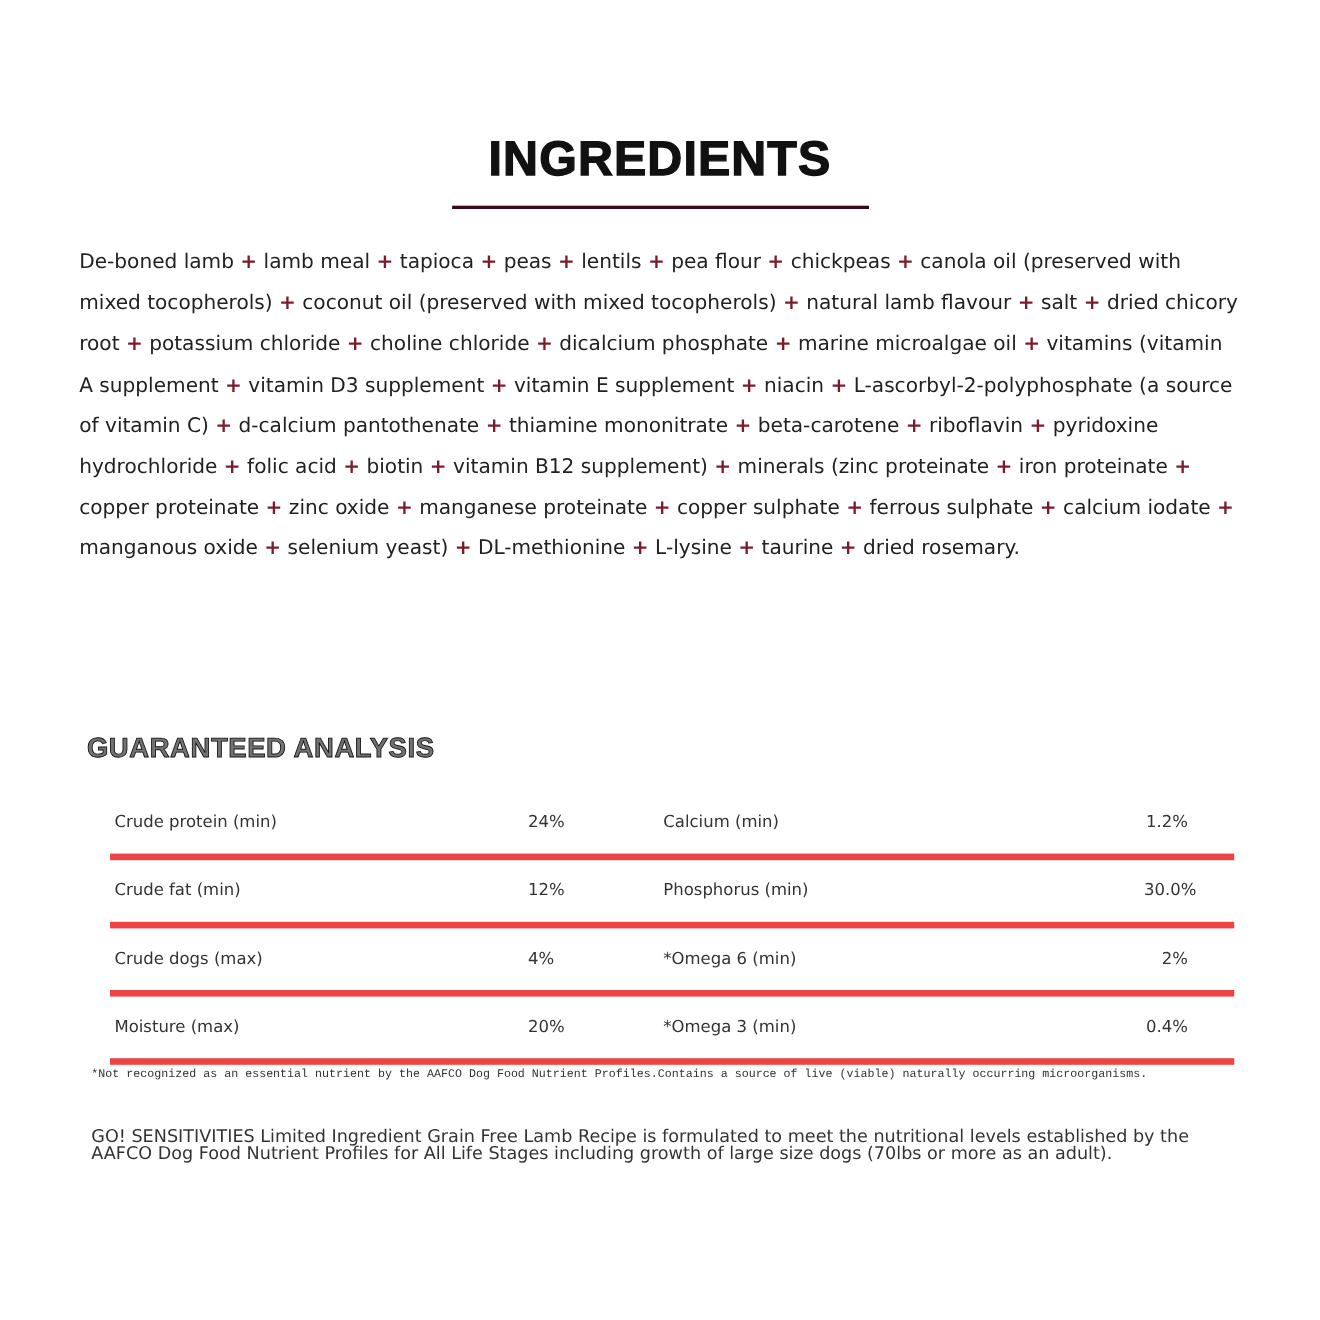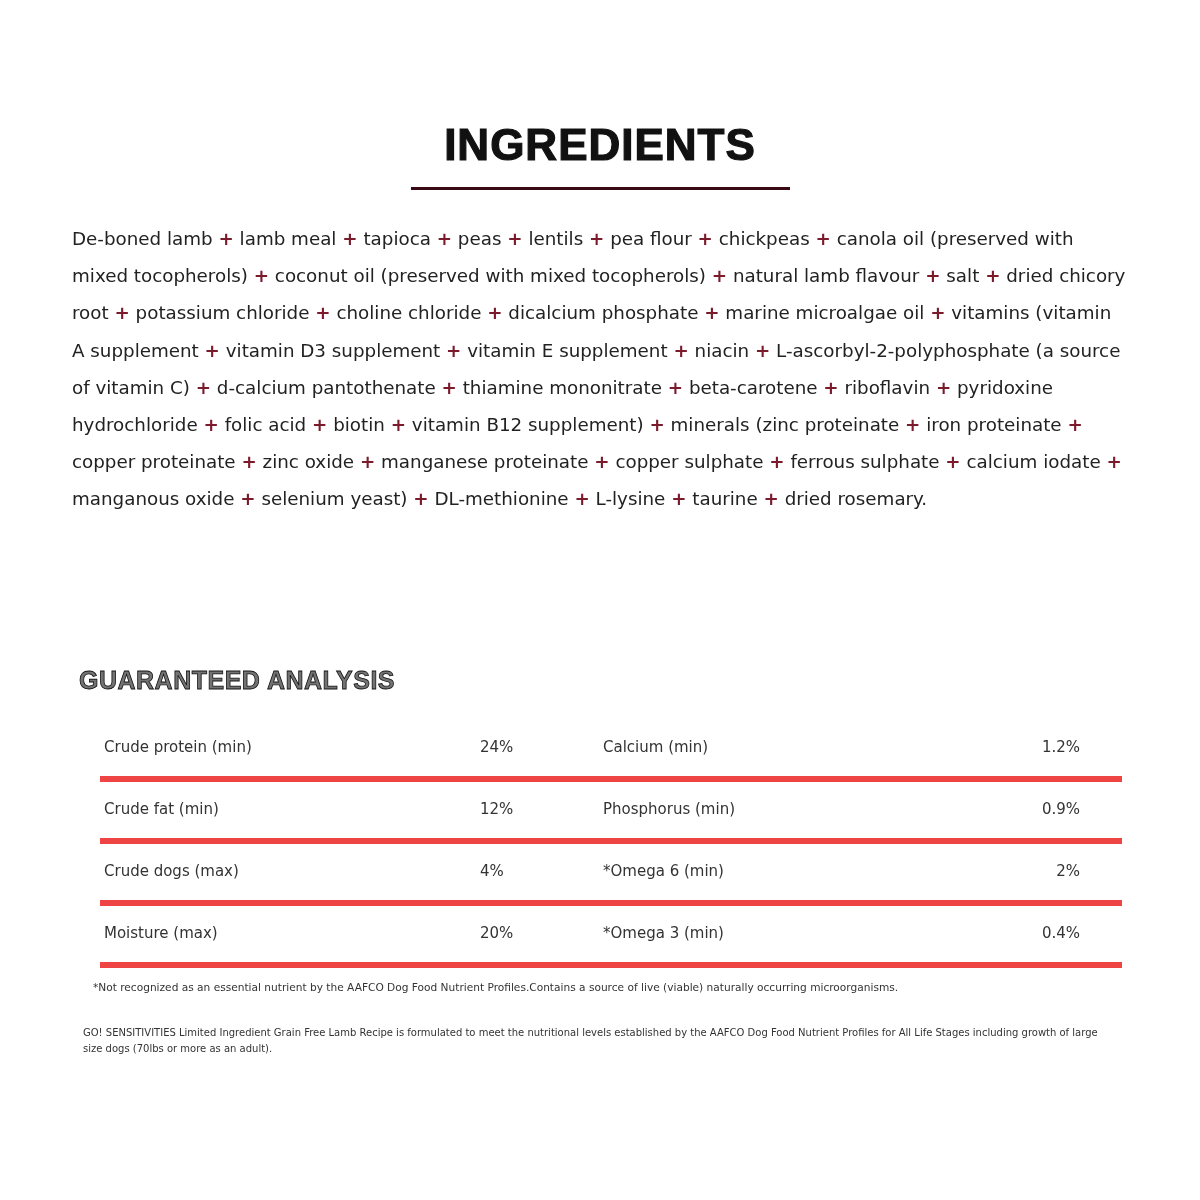--- a/index.html
+++ b/index.html
@@ -14,22 +14,22 @@
   .ingredients .plus { color: #7a1a2a; font-weight: bold; }
   .ga-title { position: absolute; top: 666px; left: 79px; font-family: "Liberation Sans", sans-serif;
               font-weight: 900; font-size: 25px; letter-spacing: 0.5px; margin: 0; color: #737373;
               -webkit-text-stroke: 0.8px #111; }
   .ga-table { position: absolute; top: 720px; left: 79px; width: 1043px; }
   .ga-row { height: 56px; border-bottom: 6px solid #ef4444; position: relative; margin-bottom: 0; margin-left: 21px; }
   .ga-row + .ga-row { margin-top: 0; }
   .cell { position: absolute; top: 18px; font-size: 15px; color: #333; }
   .c1 { left: 4px; } .c2 { left: 380px; width: 32px; }
   .c3 { left: 503px; } .c4 { left: 940px; width: 40px; text-align: right; }
-  .footnote { position: absolute; top: 971px; left: 83px; font-size: 10.6px; color: #333; margin: 10px; white-space: nowrap; }
-  .statement { position: absolute; top: 1025px; left: 83px; width: 1030px; font-size: 10px; line-height: 16px; color: #333; margin: 0; }
+  .footnote { position: absolute; top: 971px; left: 83px; font-size: 10.6px; color: #333; margin: 0; white-space: nowrap; font-family: Liberation Mono, monospace; }
+  .statement { position: absolute; top: 1025px; left: 83px; width: 1030px; font-size: 16px; line-height: 16px; color: #333; margin: 0; }
 </style>
 </head>
 <body>
 
 <h1 class="title">INGREDIENTS</h1>
 <div class="title-rule"></div>
 
 <p class="ingredients" id="ing-list"><span>De-boned lamb</span> <span class="plus">+</span> <span>lamb meal</span> <span class="plus">+</span> <span>tapioca</span> <span class="plus">+</span> <span>peas</span> <span class="plus">+</span> <span>lentils</span> <span class="plus">+</span> <span>pea flour</span> <span class="plus">+</span> <span>chickpeas</span> <span class="plus">+</span> <span>canola oil (preserved with mixed tocopherols)</span> <span class="plus">+</span> <span>coconut oil (preserved with mixed tocopherols)</span> <span class="plus">+</span> <span>natural lamb flavour</span> <span class="plus">+</span> <span>salt</span> <span class="plus">+</span> <span>dried chicory root</span> <span class="plus">+</span> <span>potassium chloride</span> <span class="plus">+</span> <span>choline chloride</span> <span class="plus">+</span> <span>dicalcium phosphate</span> <span class="plus">+</span> <span>marine microalgae oil</span> <span class="plus">+</span> <span>vitamins (vitamin A supplement</span> <span class="plus">+</span> <span>vitamin D3 supplement</span> <span class="plus">+</span> <span>vitamin E supplement</span> <span class="plus">+</span> <span>niacin</span> <span class="plus">+</span> <span>L-ascorbyl-2-polyphosphate (a source of vitamin C)</span> <span class="plus">+</span> <span>d-calcium pantothenate</span> <span class="plus">+</span> <span>thiamine mononitrate</span> <span class="plus">+</span> <span>beta-carotene</span> <span class="plus">+</span> <span>riboflavin</span> <span class="plus">+</span> <span>pyridoxine hydrochloride</span> <span class="plus">+</span> <span>folic acid</span> <span class="plus">+</span> <span>biotin</span> <span class="plus">+</span> <span>vitamin B12 supplement)</span> <span class="plus">+</span> <span>minerals (zinc proteinate</span> <span class="plus">+</span> <span>iron proteinate</span> <span class="plus">+</span> <span>copper proteinate</span> <span class="plus">+</span> <span>zinc oxide</span> <span class="plus">+</span> <span>manganese proteinate</span> <span class="plus">+</span> <span>copper sulphate</span> <span class="plus">+</span> <span>ferrous sulphate</span> <span class="plus">+</span> <span>calcium iodate</span> <span class="plus">+</span> <span>manganous oxide</span> <span class="plus">+</span> <span>selenium yeast)</span> <span class="plus">+</span> <span>DL-methionine</span> <span class="plus">+</span> <span>L-lysine</span> <span class="plus">+</span> <span>taurine</span> <span class="plus">+</span> <span>dried rosemary.</span></p>
 
 <h2 class="ga-title">GUARANTEED ANALYSIS</h2>
@@ -38,21 +38,21 @@
   <div class="ga-row">
     <span class="cell c1">Crude protein (min)</span>
     <span class="cell c2">24%</span>
     <span class="cell c3">Calcium (min)</span>
     <span class="cell c4">1.2%</span>
   </div>
   <div class="ga-row">
     <span class="cell c1">Crude fat (min)</span>
     <span class="cell c2">12%</span>
     <span class="cell c3">Phosphorus (min)</span>
-    <span class="cell c4">0.9%</span>
+    <span class="cell c4">30.0%</span>
   </div>
   <div class="ga-row">
     <span class="cell c1">Crude dogs (max)</span>
     <span class="cell c2">4%</span>
     <span class="cell c3">*Omega 6 (min)</span>
     <span class="cell c4">2%</span>
   </div>
   <div class="ga-row">
     <span class="cell c1">Moisture (max)</span>
     <span class="cell c2">20%</span>

